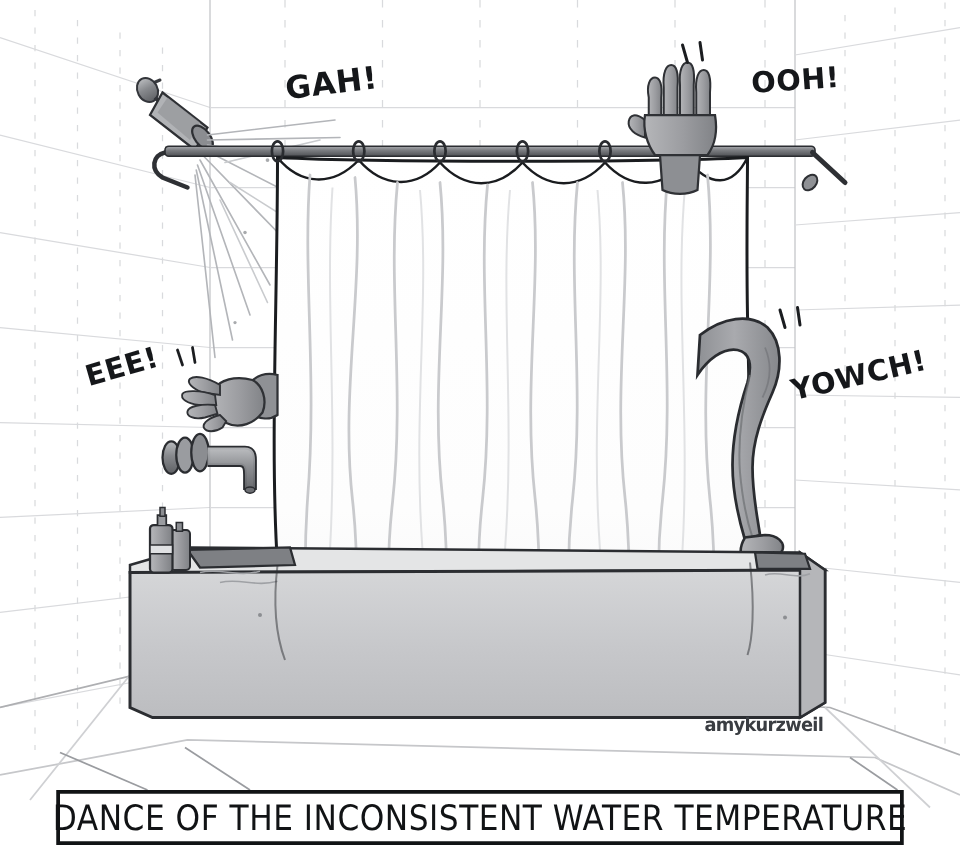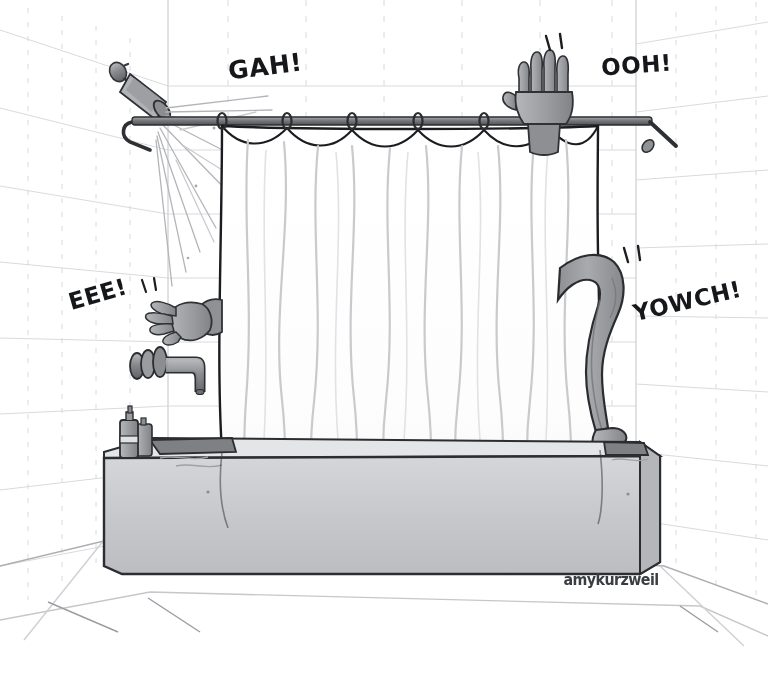--- a/index.html
+++ b/index.html
@@ -430,14 +430,17 @@
   <div class="sfx" id="sfx-gah">GAH!</div>
 
   <div class="sfx" id="sfx-ooh">OOH!</div>
 
   <div class="sfx" id="sfx-eee">EEE!</div>
 
   <div class="sfx" id="sfx-yowch">YOWCH!</div>
 
   <div id="signature">amykurzweil</div>
 
+  <div id="caption-box">
+    <span id="caption-text">DANCE OF THE INCONSISTENT WATER TEMPERATURE</span>
+  </div>
 
 </div>
 
 </body></html>

